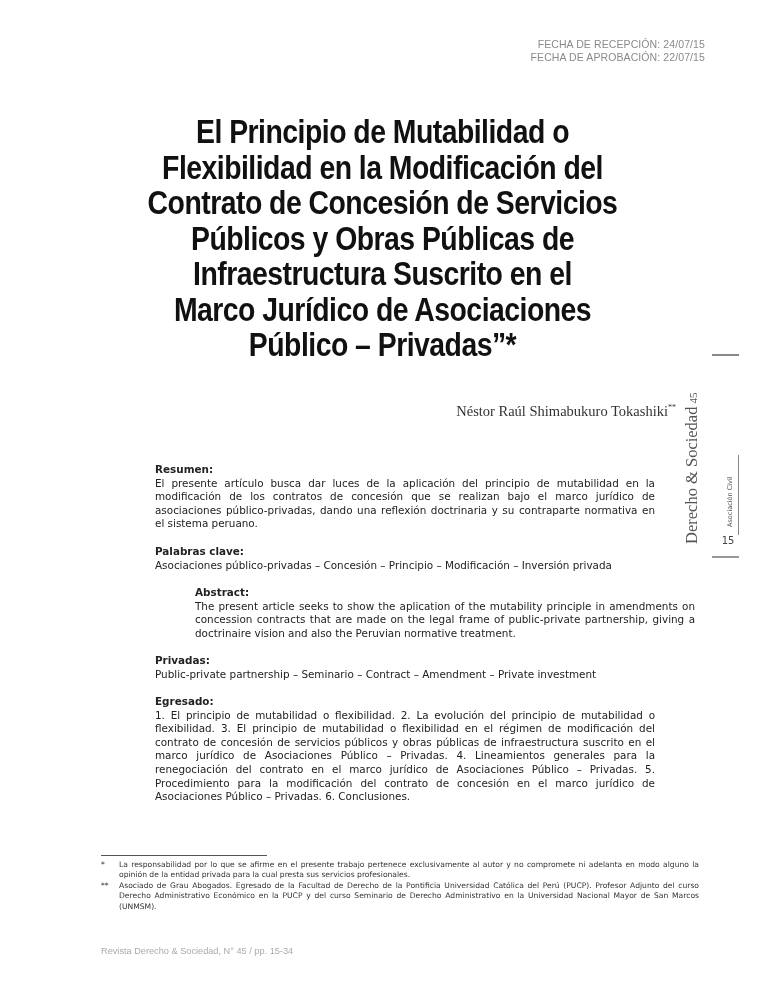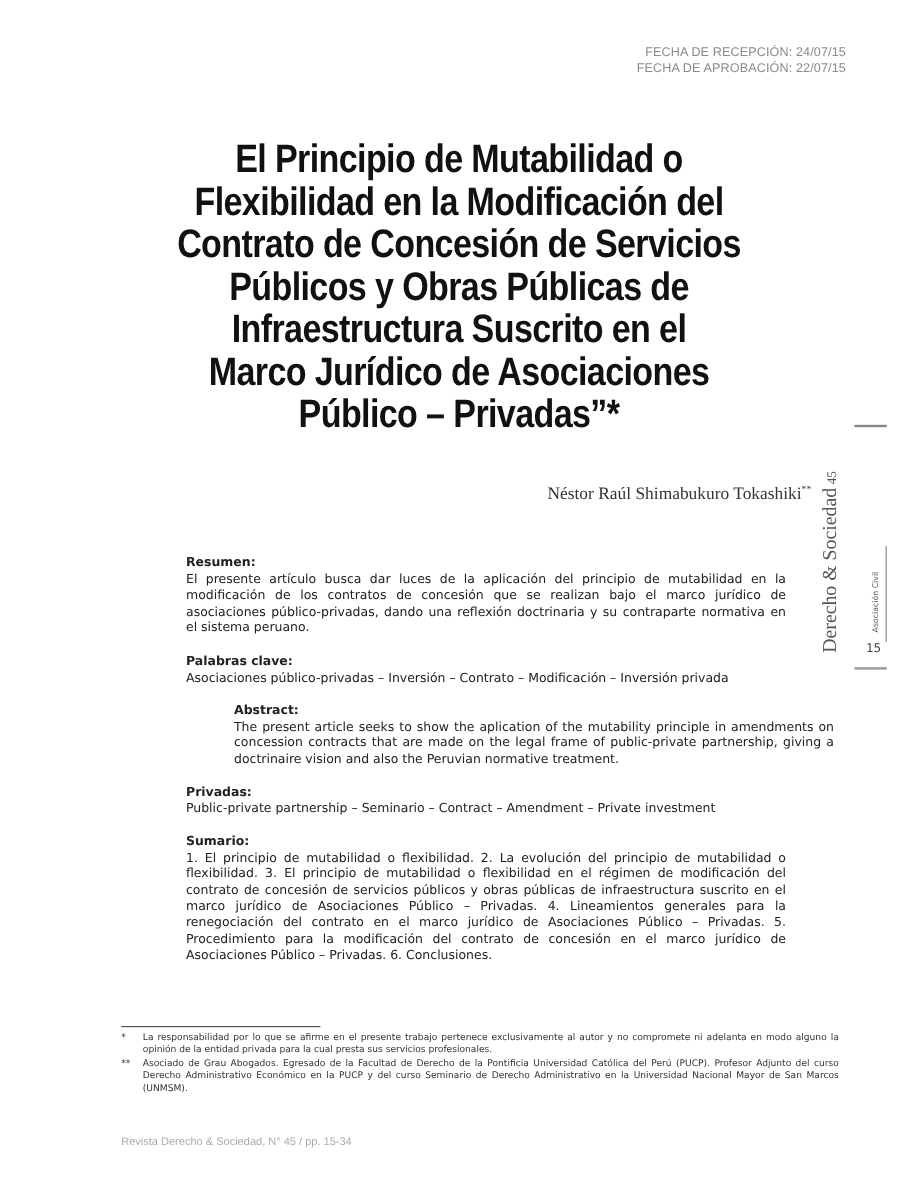--- a/index.html
+++ b/index.html
@@ -64,35 +64,35 @@
 <div class="page-num">15</div>
 <div class="vline-bot"></div>
 
 <div class="block" style="top:463px;">
   <span class="head">Resumen:</span>
   <span class="body">El presente artículo busca dar luces de la aplicación del principio de mutabilidad en la modificación de los contratos de concesión que se realizan bajo el marco jurídico de asociaciones público-privadas, dando una reflexión doctrinaria y su contraparte normativa en el sistema peruano.</span>
 </div>
 
 <div class="block" style="top:545px;">
   <span class="head">Palabras clave:</span>
-  <span class="body nowrap">Asociaciones público-privadas – Inversión – Contrato – Modificación – Inversión privada</span>
+  <span class="body nowrap">Asociaciones público-privadas – Concesión – Principio – Modificación – Inversión privada</span>
 </div>
 
 <div class="block" style="top:586px;margin-left:40px;">
   <span class="head">Abstract:</span>
   <span class="body">The present article seeks to show the aplication of the mutability principle in amendments on concession contracts that are made on the legal frame of public-private partnership, giving a doctrinaire vision and also the Peruvian normative treatment.</span>
 </div>
 
 <div class="block" style="top:654px;">
   <span class="head">Privadas:</span>
   <span class="body nowrap">Public-private partnership – Seminario – Contract – Amendment – Private investment</span>
 </div>
 
 <div class="block" style="top:695px;">
-  <span class="head">Sumario:</span>
+  <span class="head">Egresado:</span>
   <span class="body">1. El principio de mutabilidad o flexibilidad. 2. La evolución del principio de mutabilidad o flexibilidad. 3. El principio de mutabilidad o flexibilidad en el régimen de modificación del contrato de concesión de servicios públicos y obras públicas de infraestructura suscrito en el marco jurídico de Asociaciones Público – Privadas. 4. Lineamientos generales para la renegociación del contrato en el marco jurídico de Asociaciones Público – Privadas. 5. Procedimiento para la modificación del contrato de concesión en el marco jurídico de Asociaciones Público – Privadas. 6. Conclusiones.</span>
 </div>
 
 <div class="fn-rule"></div>
 <div class="footnotes">
   <div class="fn">
     <span class="mark">*</span>
     <span class="text">La responsabilidad por lo que se afirme en el presente trabajo pertenece exclusivamente al autor y no compromete ni adelanta en modo alguno la opinión de la entidad privada para la cual presta sus servicios profesionales.</span>
   </div>
   <div class="fn">

